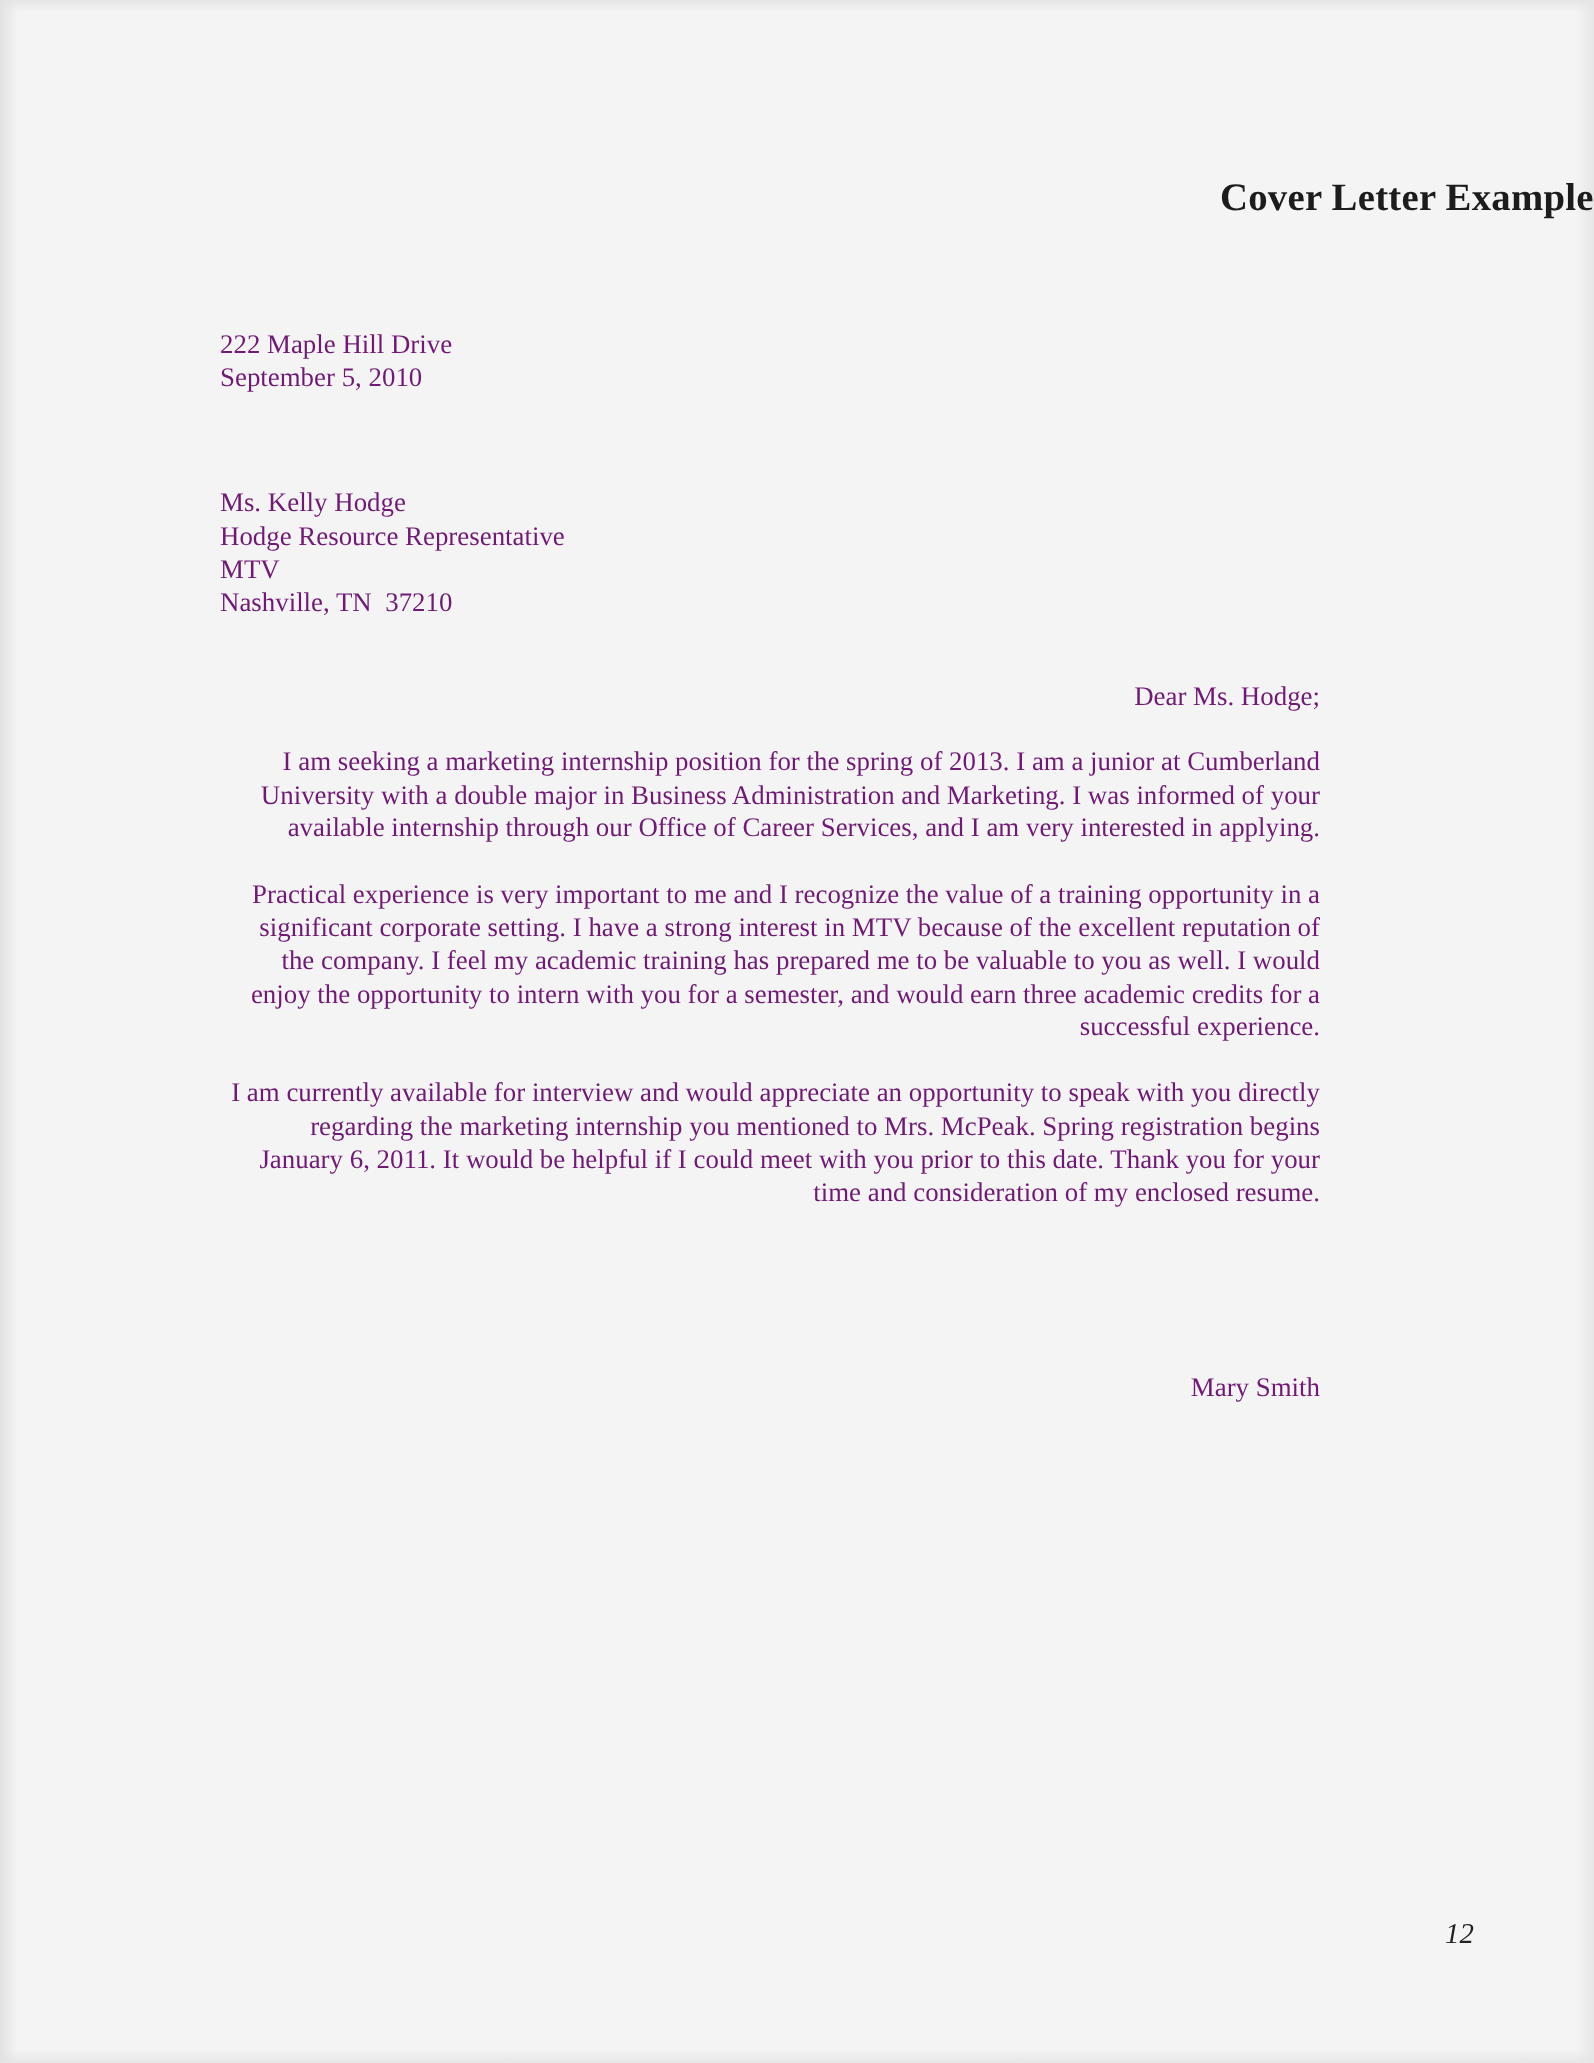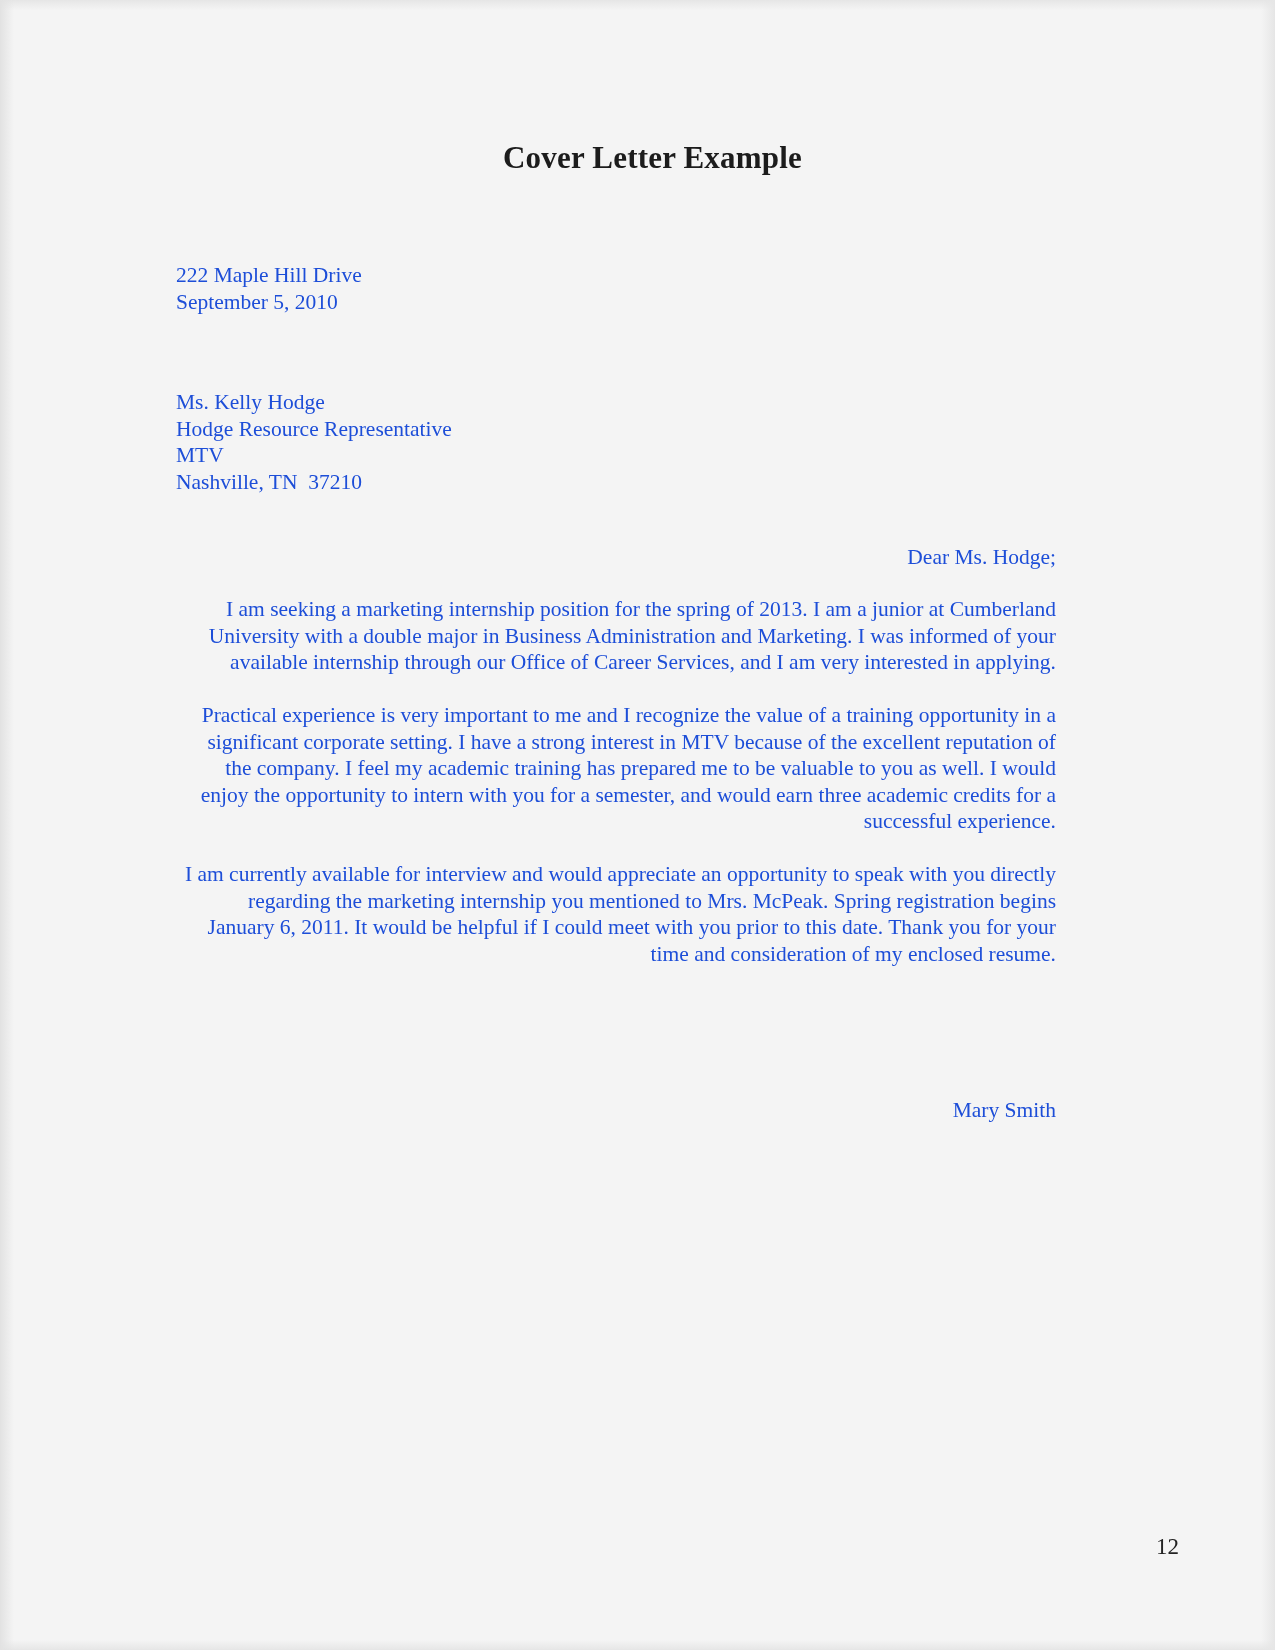--- a/index.html
+++ b/index.html
@@ -50,35 +50,35 @@
     width: 100%; height: 10px;
     background: linear-gradient(to top, #e6e6e6, rgba(244,244,244,0));
     pointer-events: none;
   }
 
   .letter-title {
     position: absolute;
     left: 0;
     top: 140px;
     width: 1275px;
-    text-align: center;
+    text-align: right;
     padding-left: 30px;
     box-sizing: border-box;
     font-weight: bold;
     font-size: 31px;
     letter-spacing: 0.2px;
     color: #1c1c1c;
   }
 
   .body-col {
     position: absolute;
     left: 176px;
     top: 262px;
     width: 880px;
-    color: #1d4ed8;
+    color: #701a75;
     font-size: 21.5px;
     line-height: 26.6px;
   }
 
   .block {
     margin: 0 0 26px 0;
   }
   .addr-line {
     white-space: pre;
   }
@@ -91,20 +91,21 @@
   .gap-lg { height: 48px; }
   .gap-sm { height: 22px; }
   .gap-sign { height: 104px; }
 
   .page-number {
     position: absolute;
     right: 96px;
     bottom: 90px;
     font-size: 23px;
     color: #232323;
+    font-style: italic;
   }
 </style>
 </head>
 <body>
 
 <div class="page">
 
   <div class="scan-edge-top"></div>
   <div class="scan-edge-bottom"></div>
   <div class="scan-edge-left"></div>

